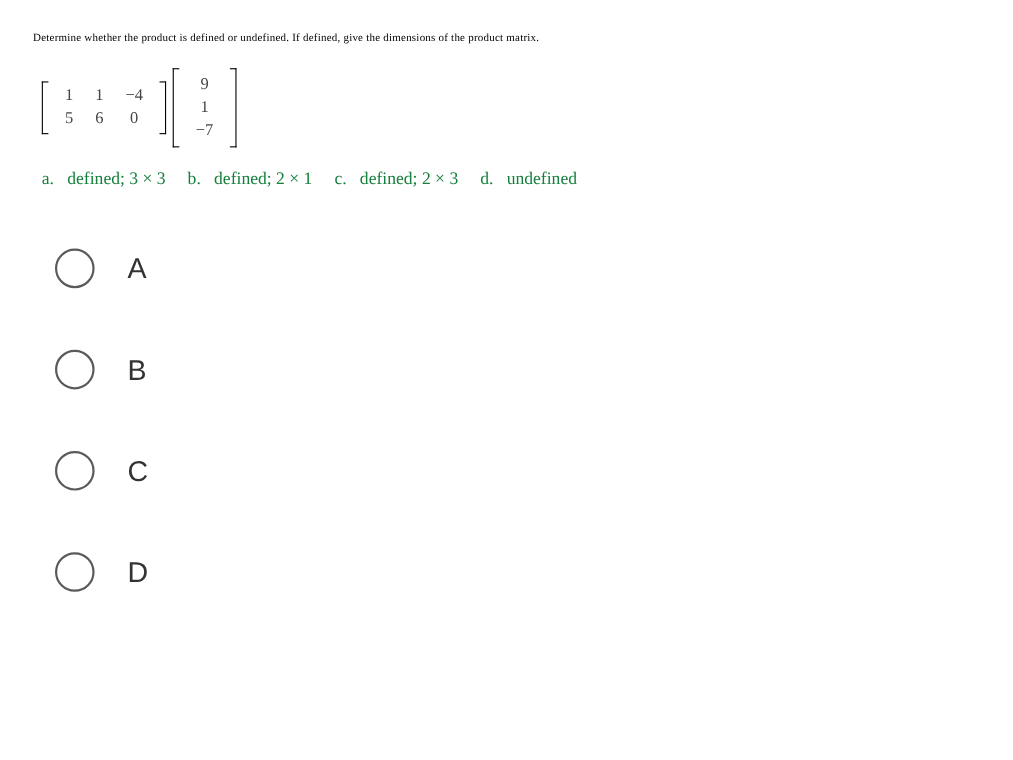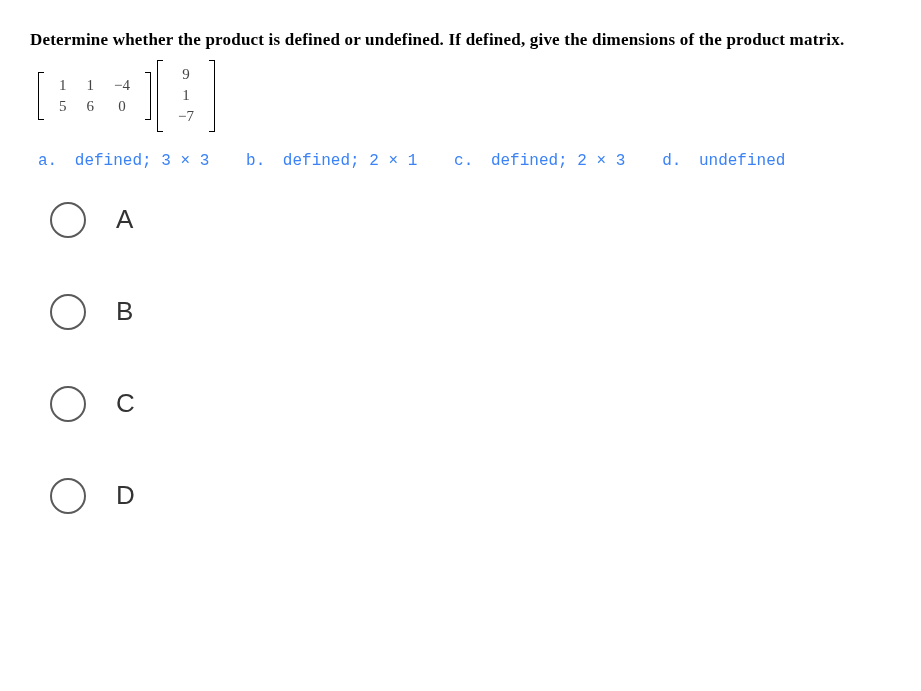--- a/index.html
+++ b/index.html
@@ -8,24 +8,24 @@
       box-sizing: border-box;
     }
     body {
       font-family: 'Times New Roman', Times, serif;
       background: #ffffff;
       padding: 28px 30px;
       width: 921px;
       color: #000000;
     }
     .question-prompt {
-      font-weight: bold;
-      font-size: 17px;
+      font-weight: normal;
+      font-size: 10px;
       line-height: 1.4;
-      margin-bottom: 8px;
+      margin-bottom: 20px;
       letter-spacing: 0.2px;
     }
     .matrices-row {
       display: flex;
       align-items: center;
       margin-bottom: 20px;
       margin-left: 8px;
     }
     .matrix {
       display: inline-flex;
@@ -80,24 +80,24 @@
     }
     .matrix-content td {
       font-size: 15px;
       text-align: center;
       padding: 2px 10px;
       font-family: 'Times New Roman', serif;
       color: #444;
     }
     .answer-key {
       font-size: 16px;
-      color: #3b82f6;
-      margin-bottom: 32px;
+      color: #15803d;
+      margin-bottom: 54px;
       margin-left: 8px;
-      font-family: Liberation Mono, monospace;
+      font-family: Liberation Serif, serif;
     }
     .answer-key span {
       margin-right: 8px;
     }
     .options {
       display: flex;
       flex-direction: column;
       gap: 56px;
       margin-left: 20px;
     }

